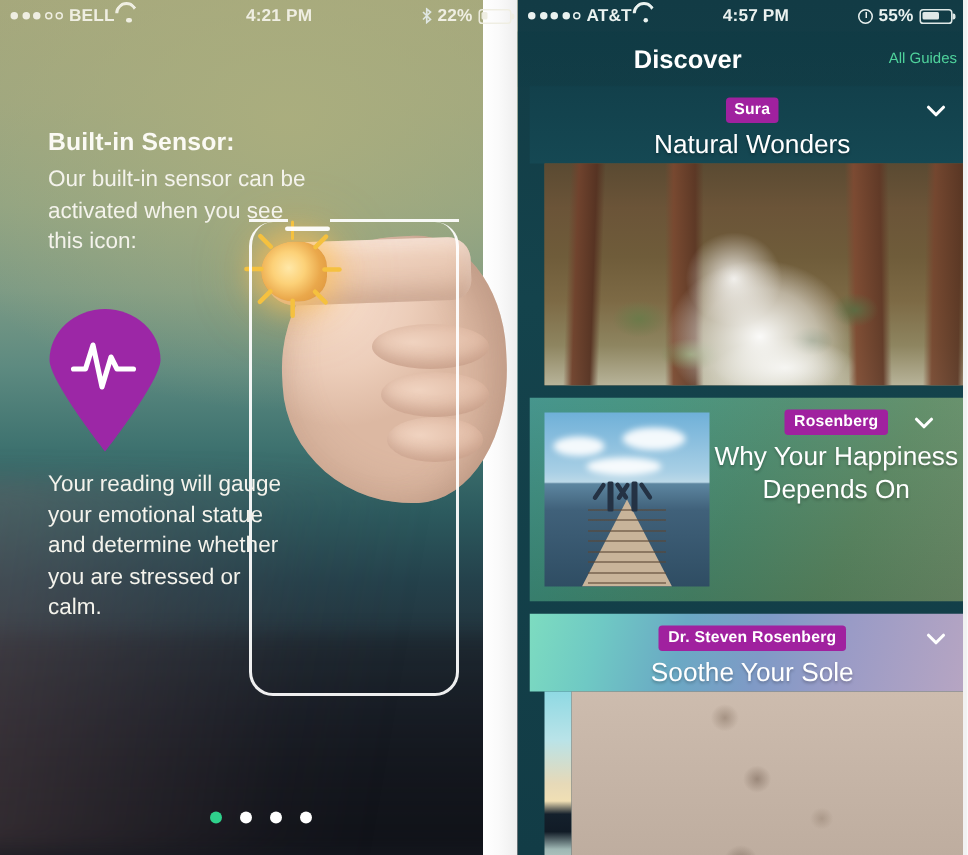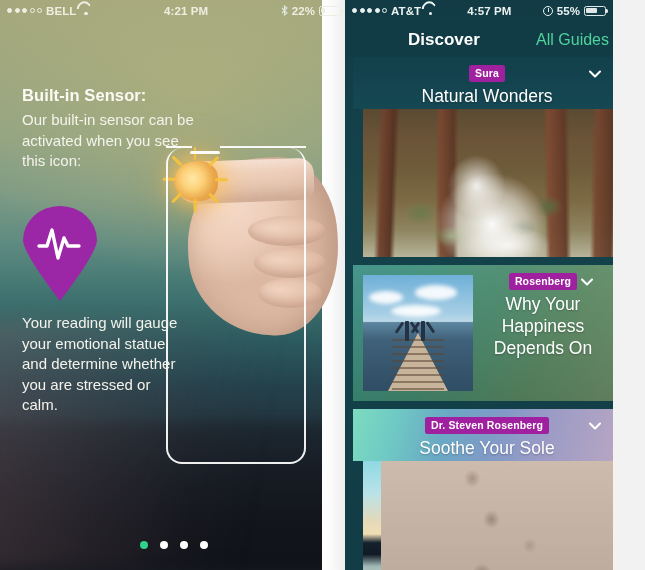--- a/index.html
+++ b/index.html
@@ -20,21 +20,21 @@
   
   .phone {
     position: absolute;
     top: 0;
     height: 570px;
     overflow: hidden;
   }
   .phone-left  { left: 0;    width: 348px; }
   .gutter      { position:absolute; left:322px; top:0; width:23px; height:570px;
                  background: linear-gradient(to right,#ffffff 0%,#fafafa 45%,#eeeeee 100%); }
-  .phone-right { left: 345px; width: 268px; }
+  .phone-right { left: 345px; width: 297px; }
 
   
   .statusbar {
     position: relative; z-index: 40;
     height: 21px;
     display: flex; align-items: center;
     padding: 0 7px;
     font-size: 11.5px; font-weight: bold;
     letter-spacing: .1px;
   }
@@ -202,21 +202,21 @@
   .outline::after{
     content:""; position:absolute; right:-2px; top:-2px; width: 86px; height:2px;
     background: rgba(255,255,255,.93);
   }
   .outline-notch{
     position:absolute; z-index: 15;
     left: 190px; top: 151px; width: 30px; height: 3px;
     background: rgba(255,255,255,.95); border-radius: 2px;
   }
 
-  .left-content{ position:absolute; inset:0; z-index: 20; }
+  .left-content{ position:absolute; inset:0; z-index: 20; margin-left: 10px; }
   .copy-top{ position:absolute; left: 22px; top: 86px; width: 175px; }
   .copy-h{
     font-size: 16.5px; font-weight: bold; color: #fbfaf4;
     margin-bottom: 5px; letter-spacing: .1px;
   }
   .copy-p{
     font-size: 15px; line-height: 20.5px; color: #f4f3ec; font-weight: 400;
   }
   .copy-bottom{ position:absolute; left: 22px; top: 313px; width: 160px; }
 
@@ -244,21 +244,21 @@
     height: 37px; display:flex; align-items:center;
     padding: 0 8px;
     background: linear-gradient(to bottom, rgba(14,58,68,.55), rgba(14,58,68,.15));
   }
   .nav-title-right{
     position:absolute; left:0; right: 70px; text-align:center;
     font-size: 17px; font-weight: bold; color:#ffffff;
   }
   .nav-all{
     position:absolute; right: 4px;
-    font-size: 16px; color:#4fd39c; cursor:pointer; white-space:nowrap;
+    font-size: 10px; color:#4fd39c; cursor:pointer; white-space:nowrap;
   }
 
   .cards{ position:absolute; left:0; right:0; top:37px; bottom:0; z-index:20; overflow:hidden;text-align:center; }
 
   .card{ position:absolute; left: 8px; right: -8px; overflow:hidden; }
 
   .card-head{
     position:relative; height: 52px; padding: 6px 10px 0 10px;
   }
   .badge{

